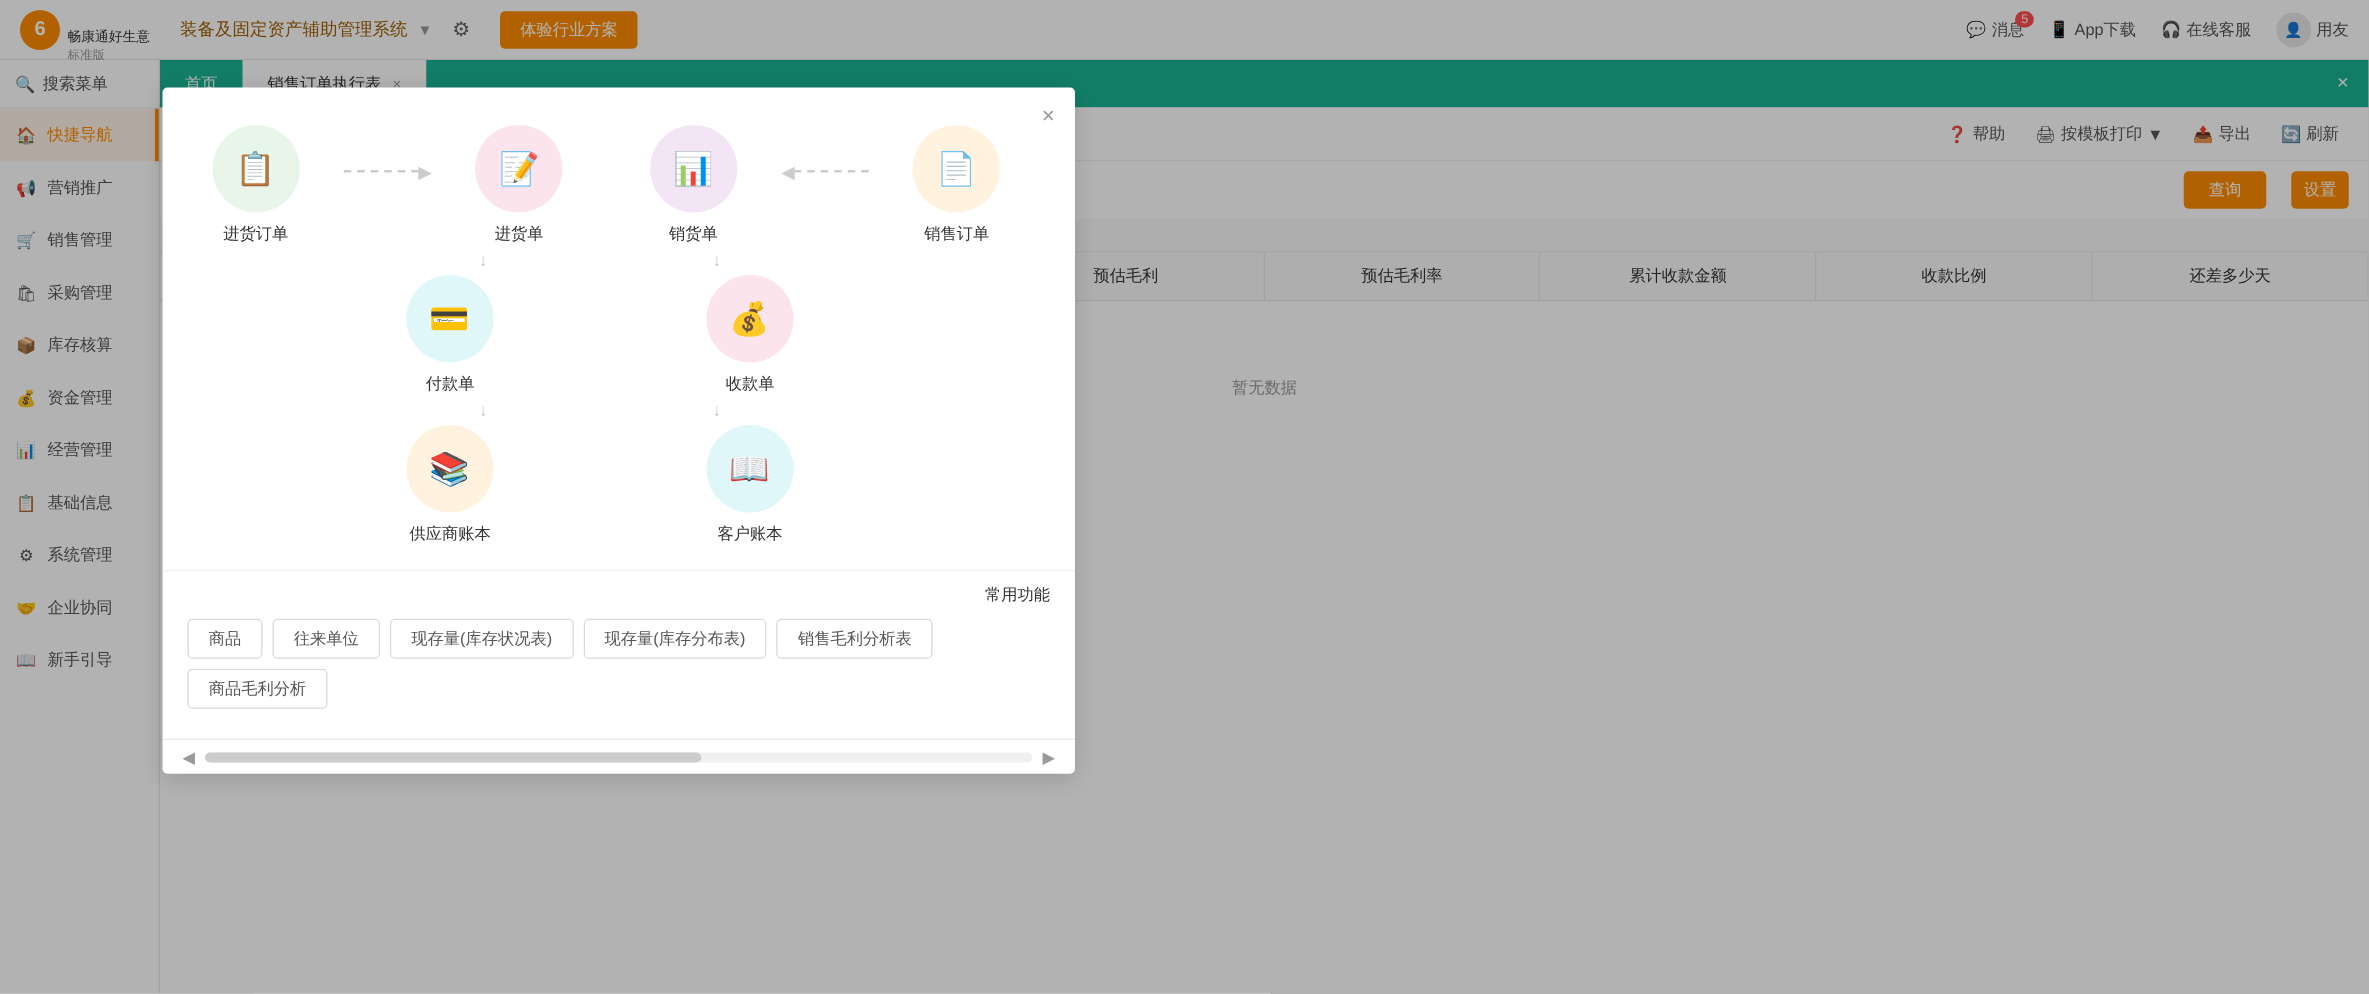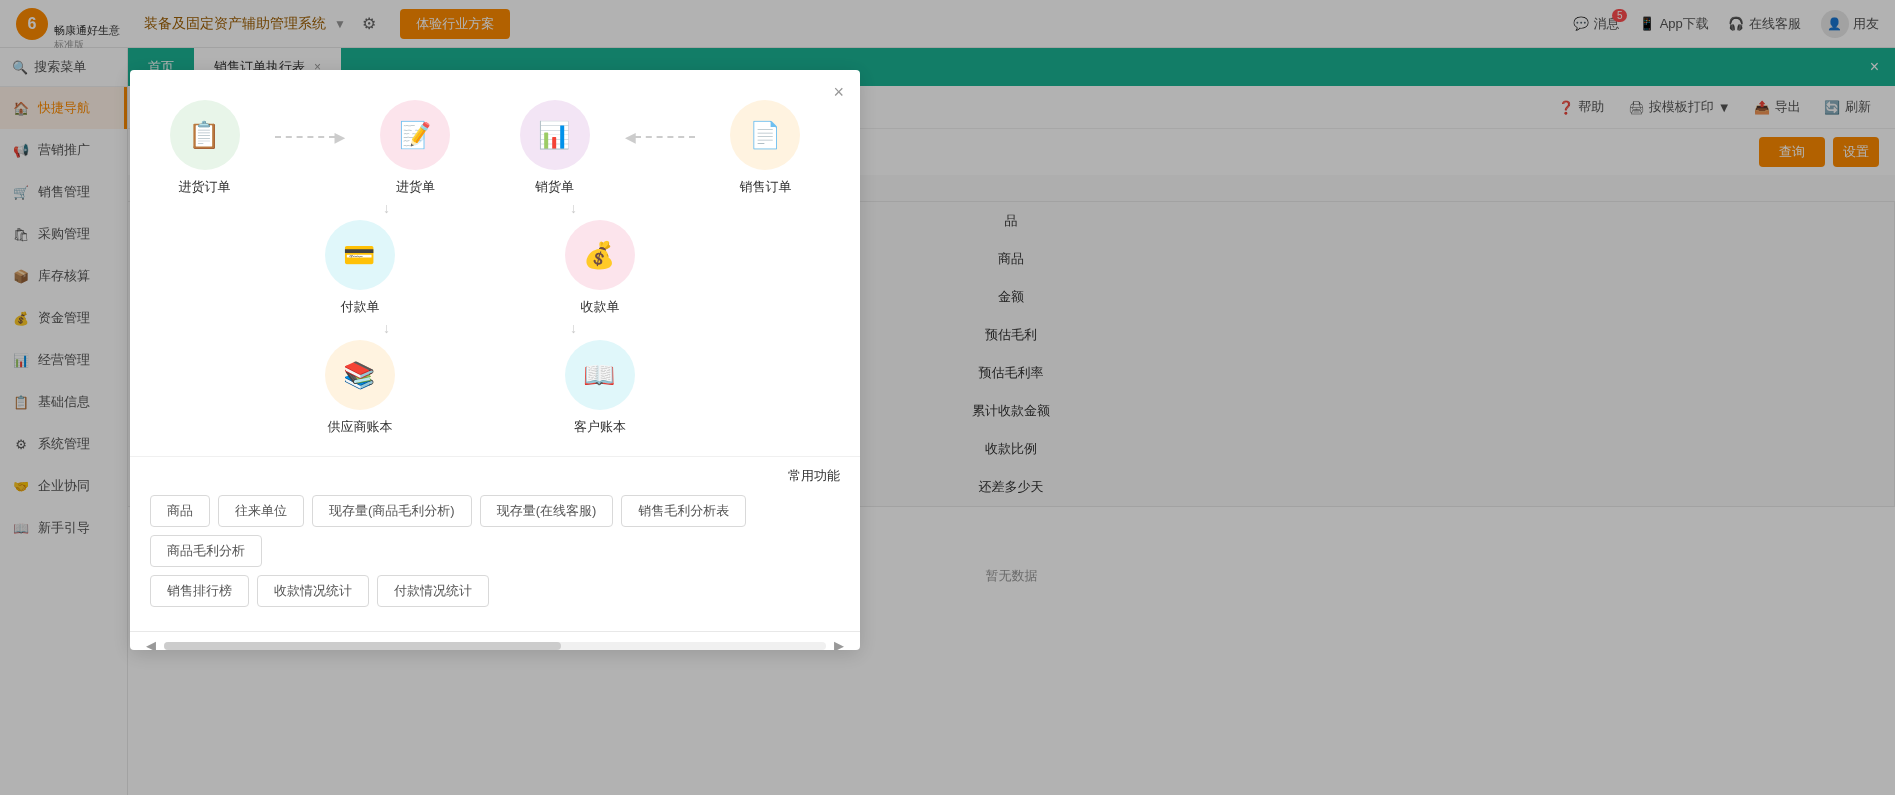--- a/index.html
+++ b/index.html
@@ -37,26 +37,26 @@
     .tab { padding: 10px 20px; color: white; cursor: pointer; font-size: 13px; display: flex; align-items: center; gap: 9px; }
     .tab.active { background: white; color: #333; }
     .tab-close { color: #999; font-size: 12px; cursor: pointer; }
     .tab-home { padding: 10px 20px; color: white; cursor: pointer; font-size: 13px; }
     .tab-bar-close { margin-left: auto; padding: 10px 16px; color: white; cursor: pointer; font-size: 16px; }
 
     
     .content-panel { flex: 1; background: white; overflow: hidden; display: flex; flex-direction: column; }
     .toolbar-row { display: flex; align-items: center; padding: 8px 16px; gap: 8px; border-bottom: 1px solid #f0f0f0; background: white; flex-shrink: 0; }
     .toolbar-btn { display: flex; align-items: center; gap: 4px; color: #555; font-size: 13px; cursor: pointer; padding: 4px 8px; }
-    .search-row { display: flex; align-items: flex-start; padding: 8px 16px; gap: 8px; background: white; flex-shrink: 0; }
+    .search-row { display: flex; align-items: flex-start; padding: 8px 16px; gap: 20px; background: white; flex-shrink: 0; }
     .date-input { border: 1px solid #d9d9d9; border-radius: 4px; padding: 5px 10px; font-size: 13px; color: #bbb; width: 130px; }
     .status-select { border: 1px solid #d9d9d9; border-radius: 4px; padding: 5px 10px; font-size: 13px; color: #555; width: 200px; }
     .search-btn { background: #ff8c00; color: white; border: none; border-radius: 4px; padding: 6px 20px; font-size: 13px; cursor: pointer; }
     .more-btn { background: #ff8c00; color: white; border: none; border-radius: 4px; padding: 6px 10px; font-size: 13px; cursor: pointer; }
-    .table-header { display: flex; background: #fafafa; border-bottom: 1px solid #e8e8e8; flex-direction: column; }
+    .table-header { display: flex; background: #fafafa; border-bottom: 1px solid #e8e8e8; }
     .th { padding: 10px 12px; font-size: 13px; color: #333; font-weight: 500; flex: 1; text-align: center; border-right: 1px solid #e8e8e8; }
     .no-data { text-align: center; color: #999; padding: 60px; font-size: 13px; }
 
     
     .modal-overlay { position: fixed; top: 0; left: 0; width: 100%; height: 100%; background: rgba(0,0,0,0.3); z-index: 100; display: flex; align-items: flex-start; justify-content: flex-start; }
     .modal { background: white; border-radius: 4px; width: 730px; max-height: 580px; position: absolute; top: 70px; left: 130px; box-shadow: 0 4px 20px rgba(0,0,0,0.15); overflow: hidden; }
     .modal-close { position: absolute; top: 12px; right: 16px; font-size: 18px; color: #999; cursor: pointer; z-index: 10; }
 
     
     .flow-area { padding: 30px 40px 20px; }
@@ -322,29 +322,24 @@
           </div>
 
         </div>
       </div>
 
       <div class="common-section">
         <div class="common-title">常用功能</div>
         <div class="common-btns">
           <button class="common-btn">商品</button>
           <button class="common-btn">往来单位</button>
-          <button class="common-btn">现存量(商品毛利分析)</button>
-          <button class="common-btn">现存量(在线客服)</button>
+          <button class="common-btn">现存量(库存状况表)</button>
+          <button class="common-btn">现存量(库存分布表)</button>
           <button class="common-btn">销售毛利分析表</button>
           <button class="common-btn">商品毛利分析</button>
-        </div>
-        <div class="common-btns">
-          <button class="common-btn">销售排行榜</button>
-          <button class="common-btn">收款情况统计</button>
-          <button class="common-btn">付款情况统计</button>
         </div>
       </div>
 
       <div class="scroll-bar-area">
         <span style="color:#999; cursor:pointer;">◀</span>
         <div class="scroll-track">
           <div class="scroll-thumb"></div>
         </div>
         <span style="color:#999; cursor:pointer;">▶</span>
       </div>

